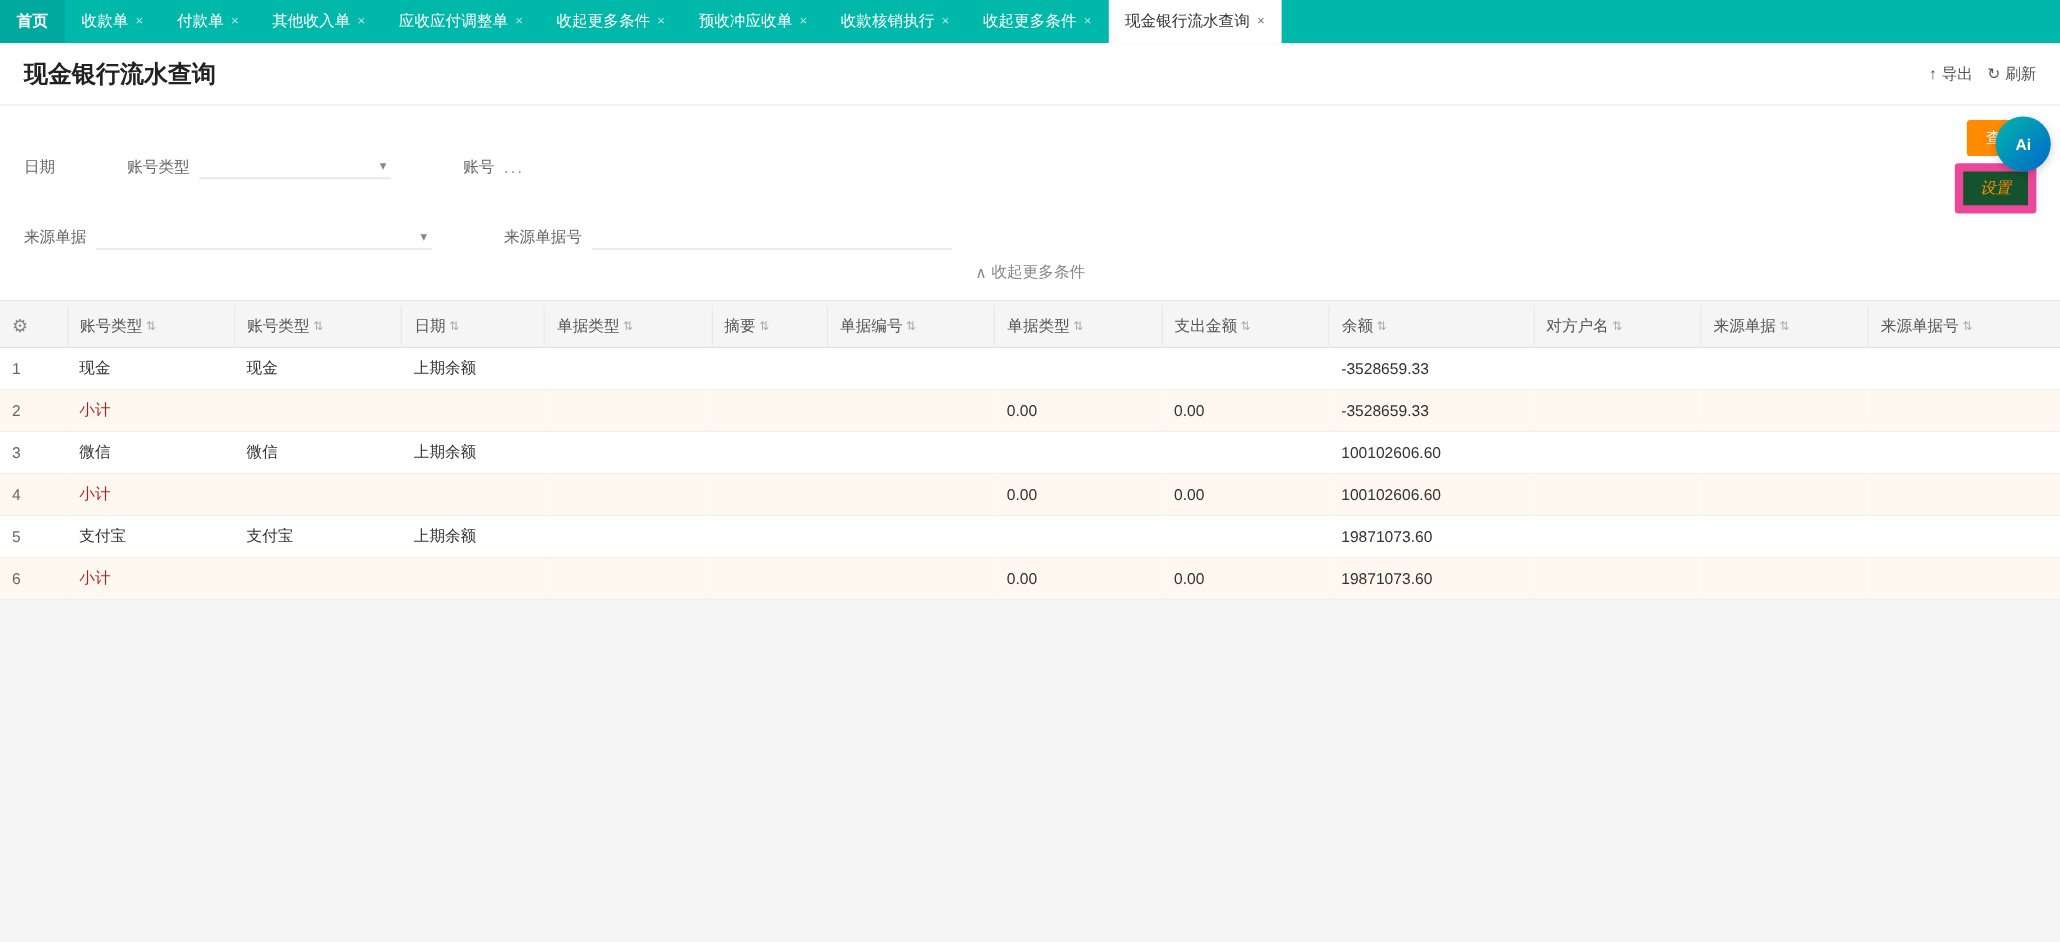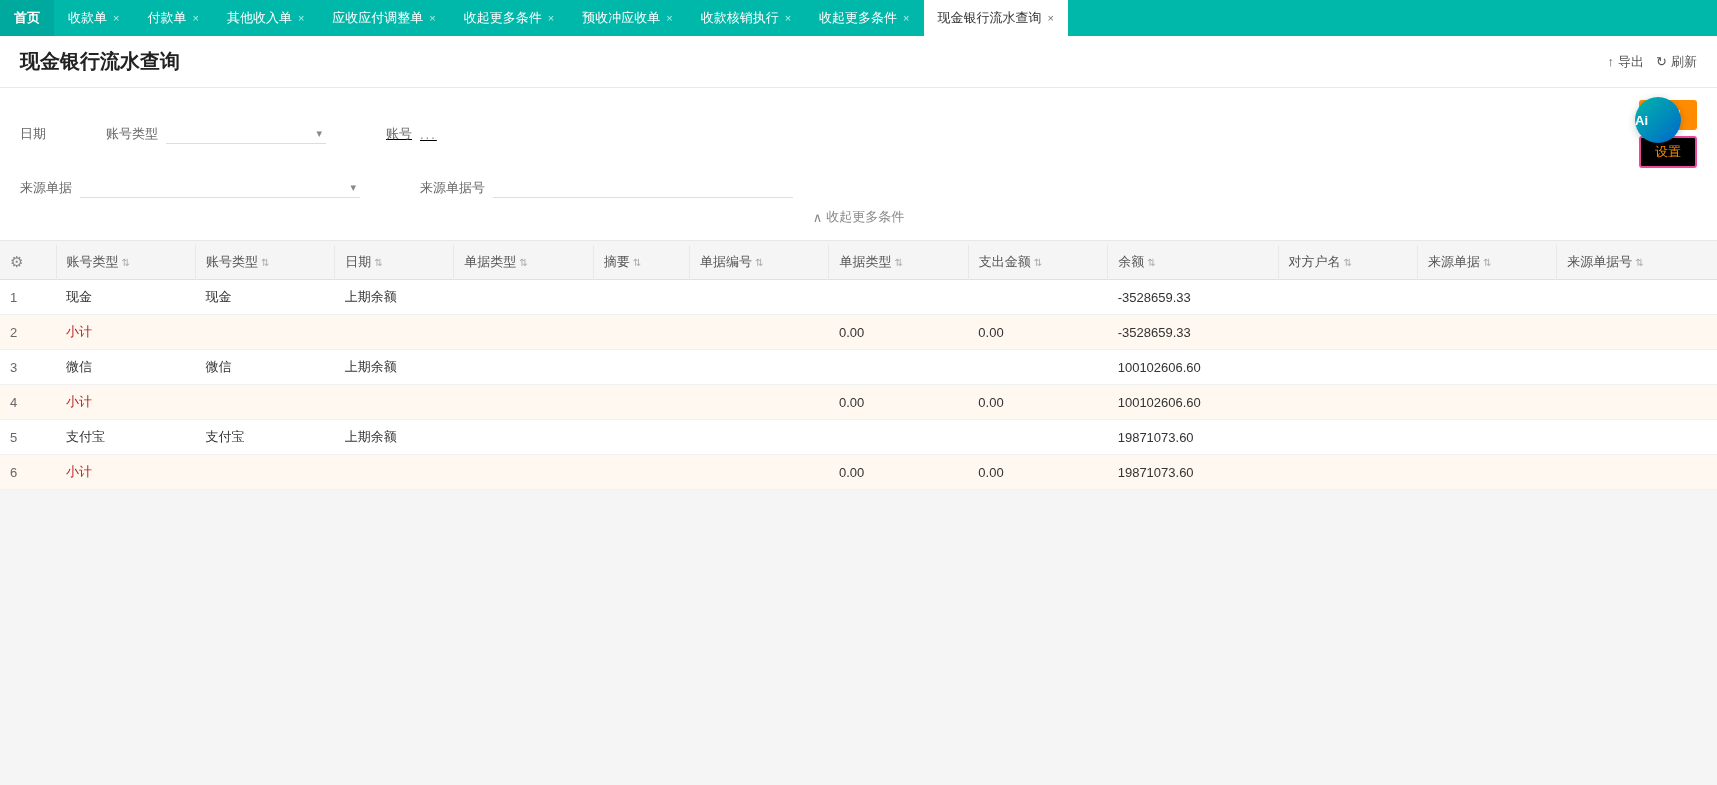--- a/index.html
+++ b/index.html
@@ -149,27 +149,28 @@
     .query-btn {
       background: #ff8c00;
       color: #fff;
       border: none;
       border-radius: 3px;
       padding: 6px 16px;
       cursor: pointer;
       font-size: 13px;
     }
     .settings-btn {
-      background: #000000;
+      background: #14532d;
       color: #ff8c00;
-      border: 2px solid #ec4899;
+      border: 7px solid #ec4899;
       border-radius: 3px;
       padding: 5px 14px;
       cursor: pointer;
       font-size: 13px;
+      font-style: italic;
     }
 
     
     .table-container {
       background: #fff;
       margin-top: 4px;
       overflow-x: auto;
     }
     table {
       width: 100%;
@@ -210,29 +211,30 @@
     .td-number { color: #666; }
     .td-orange { color: #b91c1c; font-family: Liberation Serif, serif; }
     .settings-cog {
       color: #888;
       cursor: pointer;
       font-size: 15px;
     }
 
     .ai-badge {
       position: fixed;
-      right: 36px;
+      right: 8px;
       top: 97px;
       background: linear-gradient(135deg, #00b8a9, #0066cc);
       color: #fff;
       border-radius: 50%;
       width: 46px;
       height: 46px;
       display: flex;
       align-items: center;
+      justify-content: center;
       font-size: 18px;
       font-weight: bold;
       cursor: pointer;
       box-shadow: 0 2px 8px rgba(0,0,0,0.2);
     }
   </style>
 </head>
 <body>
 
 <nav class="top-nav">
@@ -299,21 +301,21 @@
     </div>
 
     <div class="filter-group" style="margin-left: 40px;">
       <span class="filter-label">账号类型</span>
       <div class="filter-select">
         <span>&nbsp;</span>
         <span class="arrow">▾</span>
       </div>
     </div>
 
-    <div class="filter-group" style="margin-left: 40px; text-decoration: underline;">
+    <div class="filter-group" style="margin-left: 40px;">
       <span class="filter-label">账号</span>
       <span class="account-dots">...</span>
     </div>
 
     <div style="margin-left: auto; display: flex; flex-direction: column; gap: 6px; align-items: flex-end;">
       <button class="query-btn">查询</button>
       <button class="settings-btn">设置</button>
     </div>
   </div>
 

